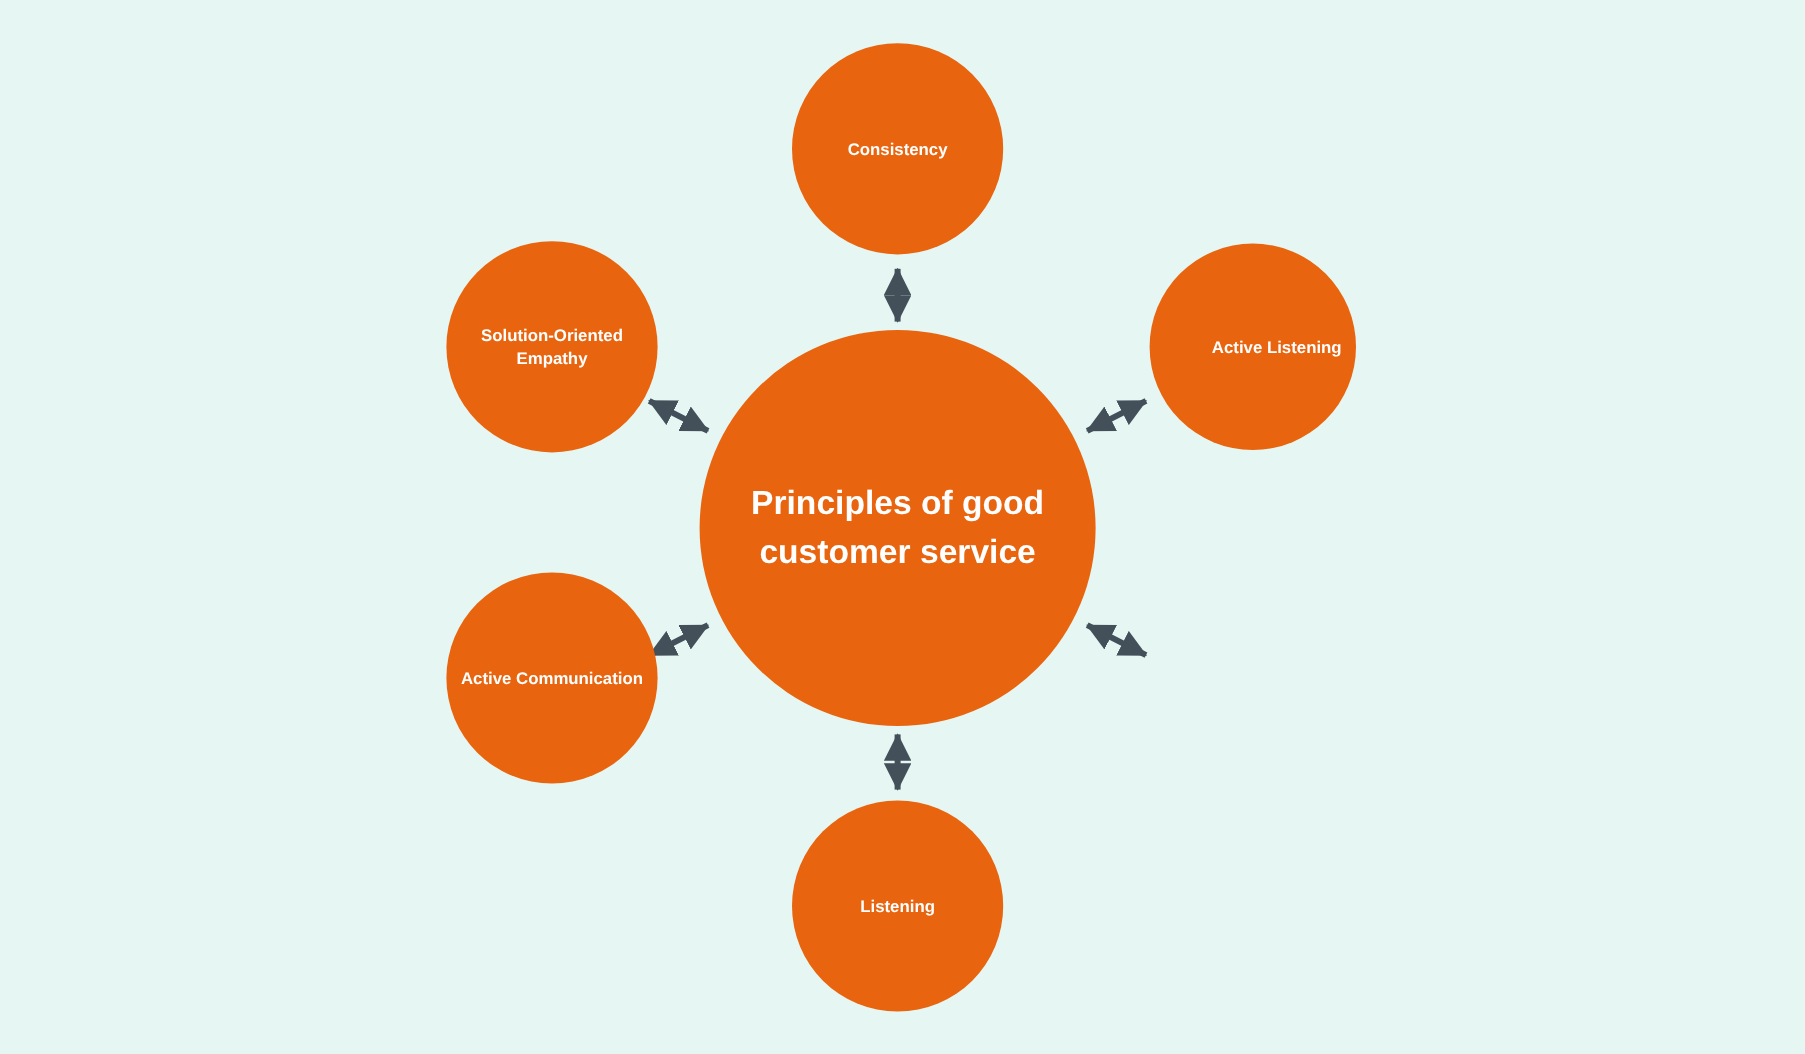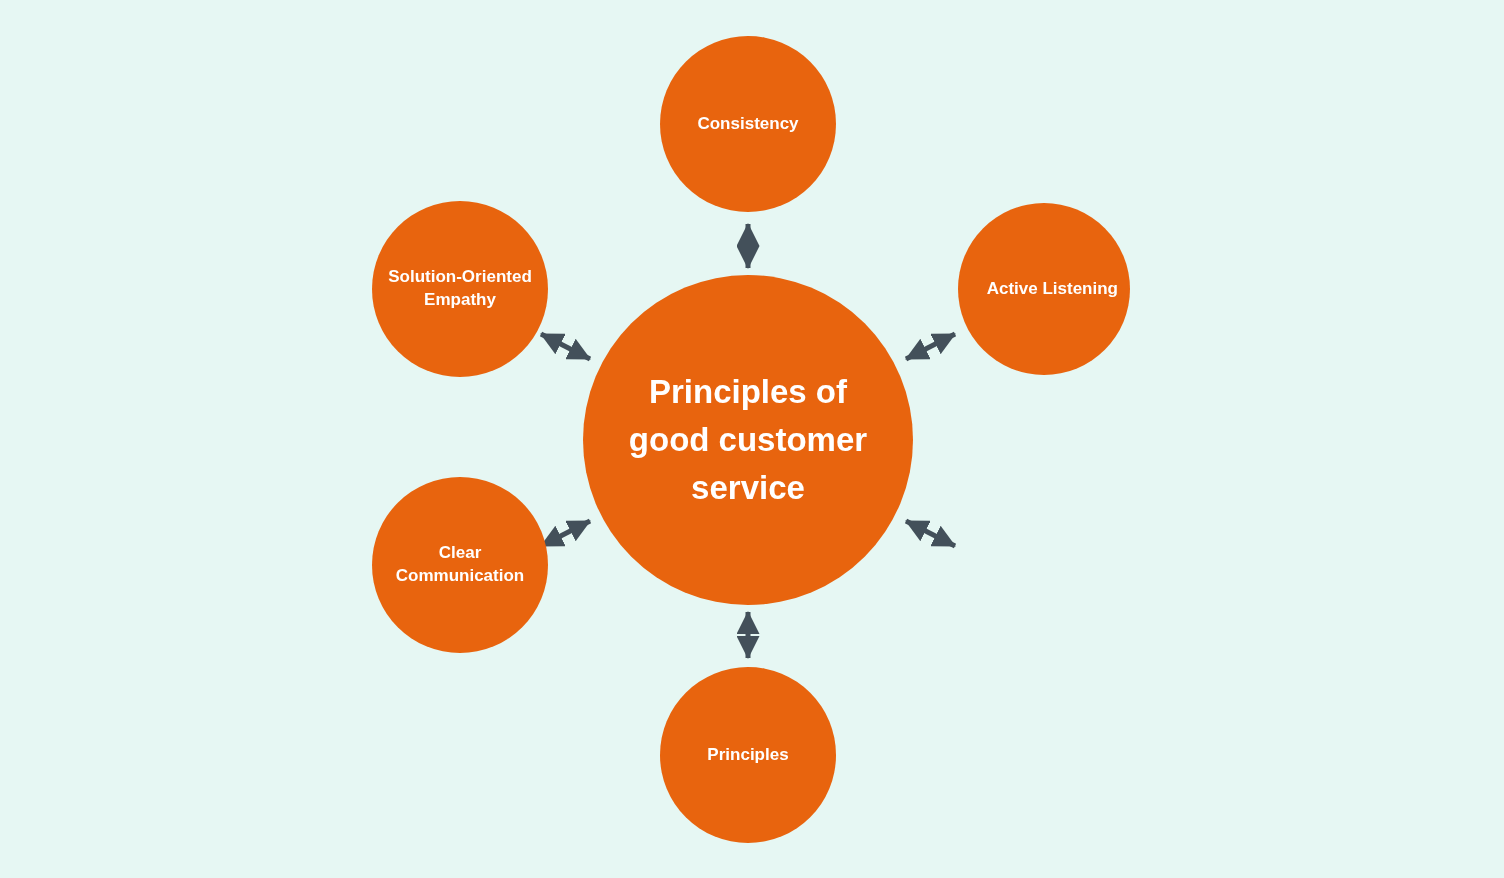--- a/index.html
+++ b/index.html
@@ -28,28 +28,28 @@
     display: flex;
     align-items: center;
     justify-content: center;
     text-align: center;
     font-weight: bold;
   }
   .node span { display: block; }
   .satellite {
     width: 176px;
     height: 176px;
-    font-size: 17px;
+    font-size: 14px;
     line-height: 1.35;
     padding: 12px;
   }
   .center-node {
     width: 330px;
     height: 330px;
-    font-size: 33px;
+    font-size: 28px;
     line-height: 1.45;
     padding: 38px;
     left: 583px;
     top: 275px;
     justify-content: center;
   }
   .n-consistency        { left: 660px; top: 36px;  }
   .n-active-listening   { left: 958px; top: 203px; width: 172px; height: 172px; justify-content: flex-end; }
   .n-empathy            { left: 958px; top: 479px; width: 172px; height: 172px; }
   .n-timeliness         { left: 660px; top: 667px; }
@@ -94,24 +94,24 @@
   <div class="node satellite n-consistency">
     <span>Consistency</span>
   </div>
 
   <div class="node satellite n-active-listening">
     <span>Active Listening</span>
   </div>
 
 
   <div class="node satellite n-timeliness">
-    <span>Principles</span>
+    <span>Listening</span>
   </div>
 
   <div class="node satellite n-clear-comm">
-    <span>Clear Communication</span>
+    <span>Active Communication</span>
   </div>
 
   <div class="node satellite n-solution">
     <span>Solution-Oriented Empathy</span>
   </div>
 
 </div>
 
 </body></html>

